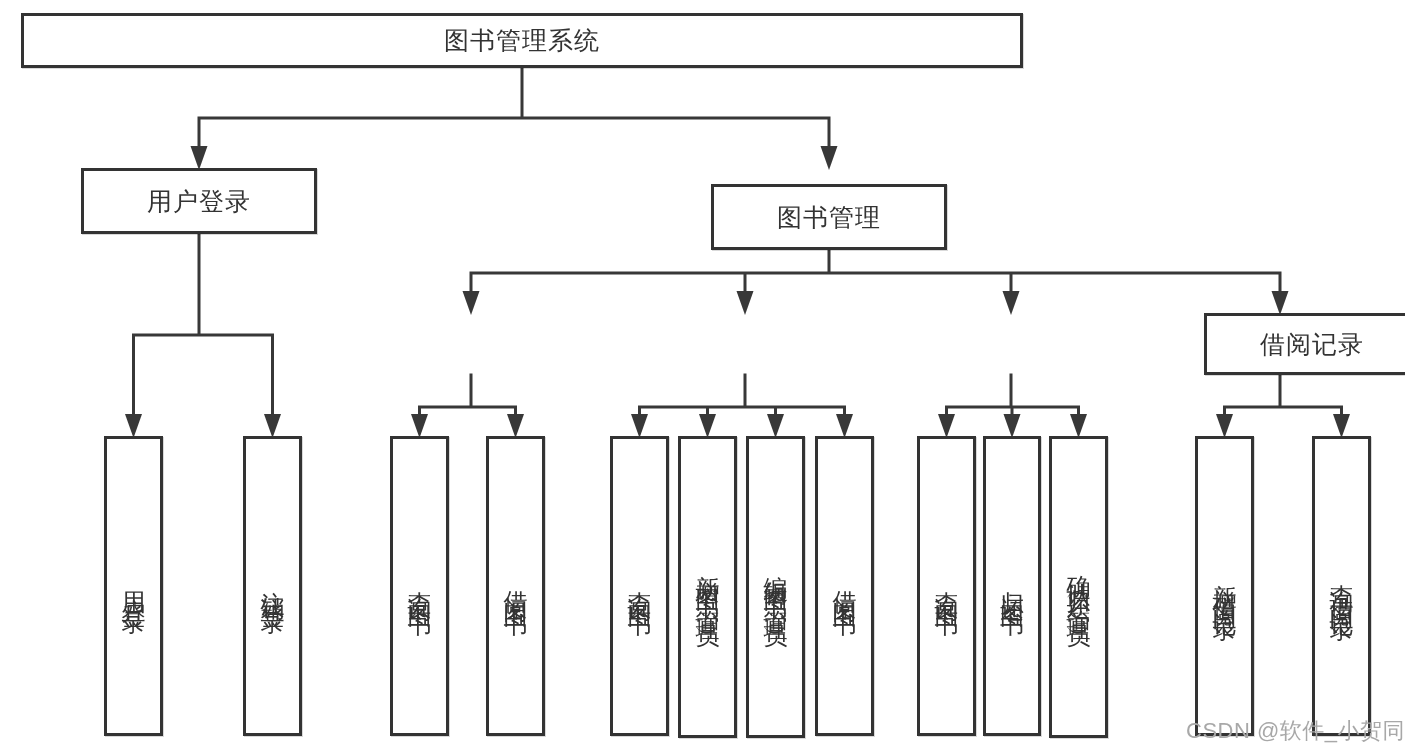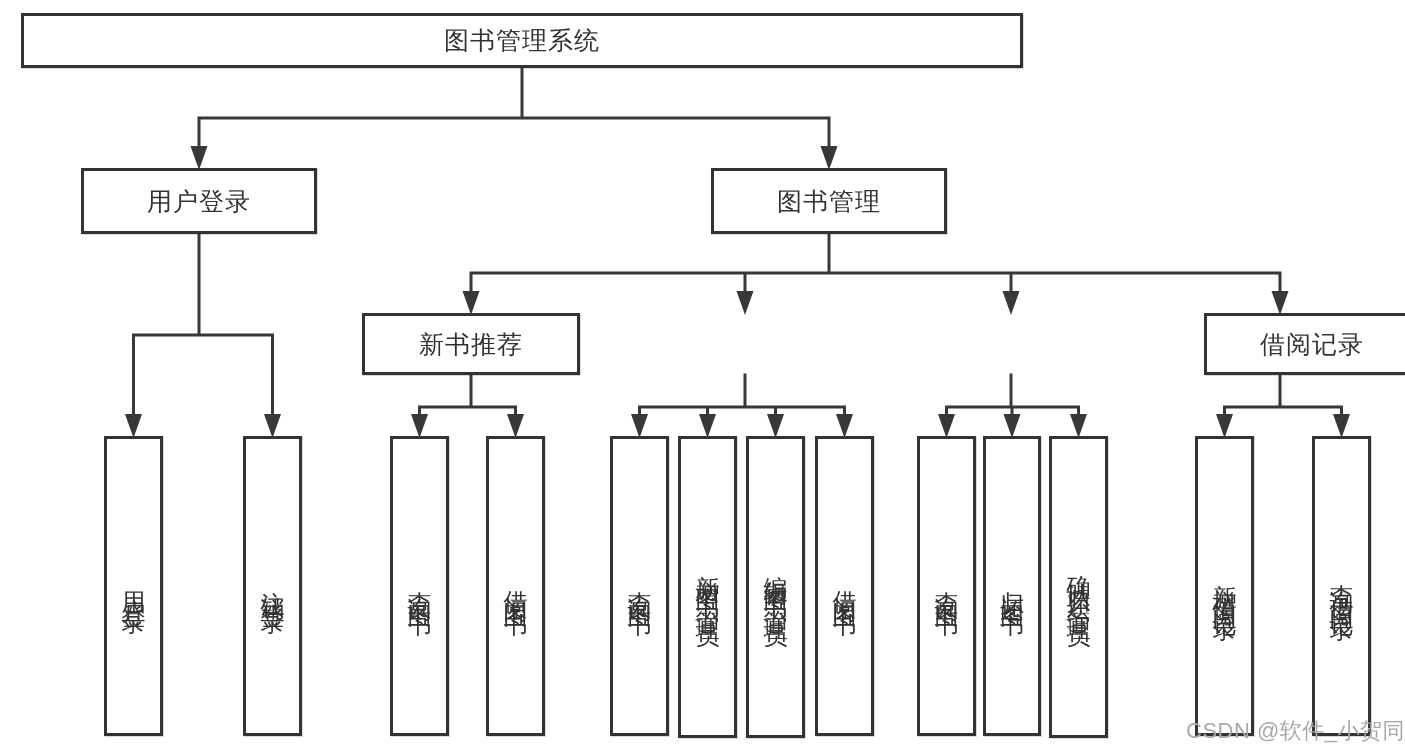--- a/index.html
+++ b/index.html
@@ -109,25 +109,22 @@
         <polygon points="1333,414 1350,414 1341.5,438" fill="#383838"></polygon>
       </g>
     </svg>
   <div class="nodes-layer">
       <div class="box" style="left: 21px; top: 13px; width: 1002px; height: 55px;">
         <span class="box-label">图书管理系统</span>
       </div>
       <div class="box" style="left: 81px; top: 168px; width: 236px; height: 66px;">
         <span class="box-label">用户登录</span>
       </div>
-      <div class="box" style="left: 711px; top: 168px; width: 236px; height: 66px; align-items: center;">
+      <div class="box" style="left: 711px; top: 184px; width: 236px; height: 66px; align-items: center;">
         <span class="box-label">图书管理</span>
-      </div>
-      <div class="box" style="left: 362px; top: 313px; width: 218px; height: 62px;">
-        <span class="box-label">新书推荐</span>
       </div>
       <div class="box" style="left: 1204px; top: 313px; width: 216px; height: 62px;">
         <span class="box-label">借阅记录</span>
       </div>
       <div class="box vertical" style="left: 104px; top: 436px; width: 59px; height: 300px;">
         <span class="box-label">用户登录</span>
       </div>
       <div class="box vertical" style="left: 243px; top: 436px; width: 59px; height: 300px;">
         <span class="box-label">注销登录</span>
       </div>

